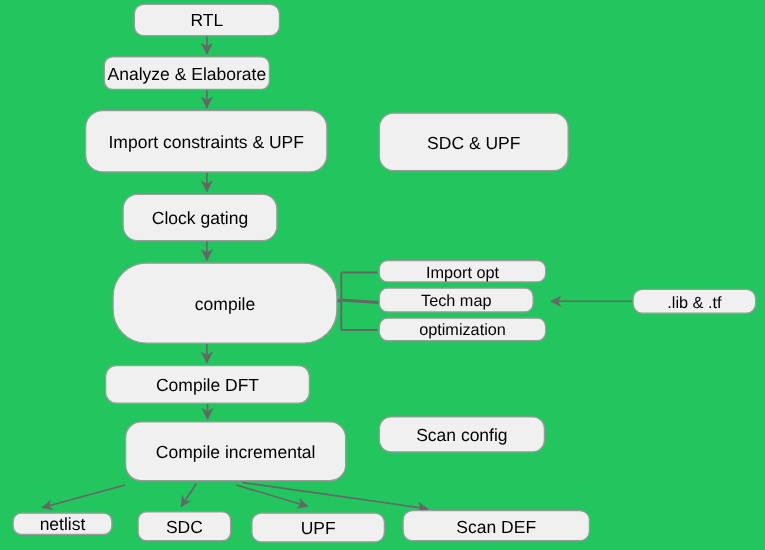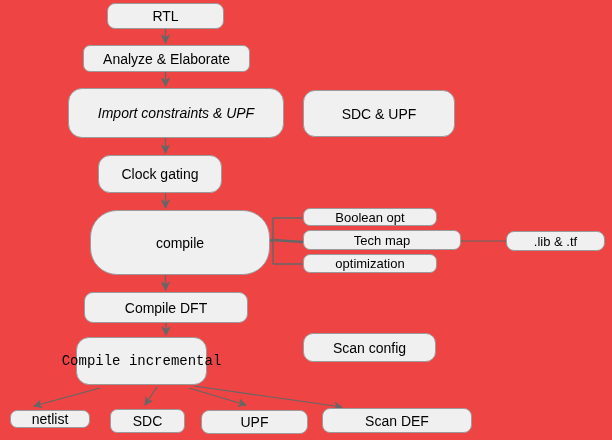--- a/index.html
+++ b/index.html
@@ -1,20 +1,20 @@
 <!DOCTYPE html>
 <html><head>
 <meta charset="utf-8">
 <style>
   html, body { margin: 0; padding: 0; background: #ffffff; }
   #canvas {
     position: relative;
     width: 612px;
     height: 440px;
-    background: #ef4444;
+    background: #22c55e;
     font-family: "Liberation Sans", sans-serif;
     overflow: hidden;
   }
   #connector-layer {
     position: absolute;
     left: 0; top: 0;
     width: 612px; height: 440px;
     pointer-events: none;
   }
   .node {
@@ -60,37 +60,37 @@
     <line x1="506" y1="241" x2="441" y2="241" stroke="#666666" stroke-width="1.2" marker-end="url(#arrow)"></line>
 
     <line x1="100" y1="388" x2="34" y2="406" stroke="#666666" stroke-width="1.2" marker-end="url(#arrow)"></line>
     <line x1="157" y1="387" x2="145" y2="405" stroke="#666666" stroke-width="1.2" marker-end="url(#arrow)"></line>
     <line x1="189" y1="388" x2="246" y2="405" stroke="#666666" stroke-width="1.2" marker-end="url(#arrow)"></line>
     <line x1="194" y1="386" x2="342" y2="407" stroke="#666666" stroke-width="1.2" marker-end="url(#arrow)"></line>
   </svg>
 
   <div class="node" style="left:107px; top:3px; width:117px; height:26px; border-radius:8px;">RTL</div>
 
-  <div class="node" style="left:83px; top:45px; width:167px; height:27px; border-radius:7px;">Analyze &amp; Elaborate</div>
+  <div class="node" style="left:83px; top:45px; width:133px; height:27px; border-radius:7px;">Analyze &amp; Elaborate</div>
 
-  <div class="node" style="left:68px; top:88px; width:216px; height:50px; border-radius:14px;font-style:italic;">Import constraints &amp; UPF</div>
+  <div class="node" style="left:68px; top:88px; width:194px; height:50px; border-radius:14px;">Import constraints &amp; UPF</div>
 
   <div class="node" style="left:98px; top:155px; width:124px; height:38px; border-radius:12px;">Clock gating</div>
 
   <div class="node" style="left:90px; top:210px; width:180px; height:65px; border-radius:27px;">compile</div>
 
   <div class="node" style="left:84px; top:292px; width:164px; height:31px; border-radius:9px;">Compile DFT</div>
 
-  <div class="node" style="left:76px; top:337px; width:131px; height:48px; border-radius:13px;font-family:Liberation Mono, monospace;">Compile incremental</div>
+  <div class="node" style="left:100px; top:337px; width:177px; height:48px; border-radius:13px;">Compile incremental</div>
 
   <div class="node" style="left:303px; top:90px; width:152px; height:47px; border-radius:12px;">SDC &amp; UPF</div>
 
-  <div class="node small" style="left:303px; top:208px; width:134px; height:18px; border-radius:7px;">Boolean opt</div>
+  <div class="node small" style="left:303px; top:208px; width:134px; height:18px; border-radius:7px;">Import opt</div>
 
-  <div class="node small" style="left:303px; top:230px; width:158px; height:20px; border-radius:7px;">Tech map</div>
+  <div class="node small" style="left:303px; top:230px; width:124px; height:20px; border-radius:7px;">Tech map</div>
 
   <div class="node small" style="left:303px; top:254px; width:134px; height:19px; border-radius:7px;">optimization</div>
 
   <div class="node small" style="left:506px; top:231px; width:99px; height:20px; border-radius:8px;">.lib &amp; .tf</div>
 
   <div class="node" style="left:303px; top:293px; width:133px; height:29px; border-radius:10px;margin-top:40px;">Scan config</div>
 
   <div class="node" style="left:10px; top:410px; width:80px; height:18px; border-radius:7px;">netlist</div>
 
   <div class="node" style="left:110px; top:409px; width:75px; height:24px; border-radius:7px;">SDC</div>

